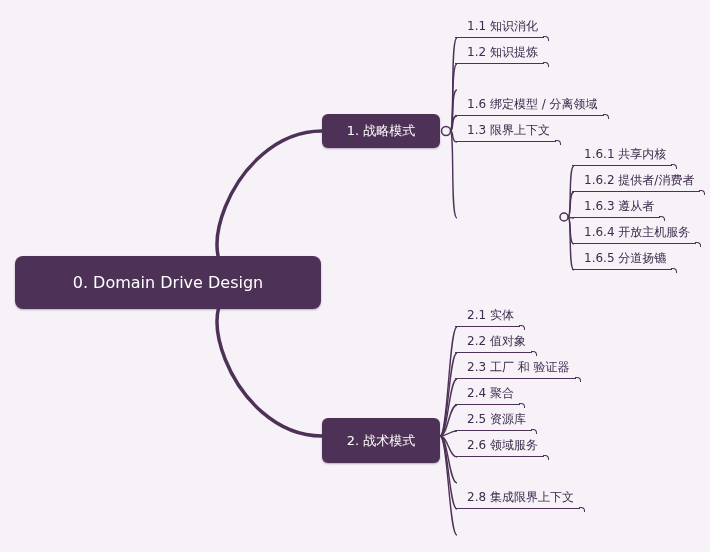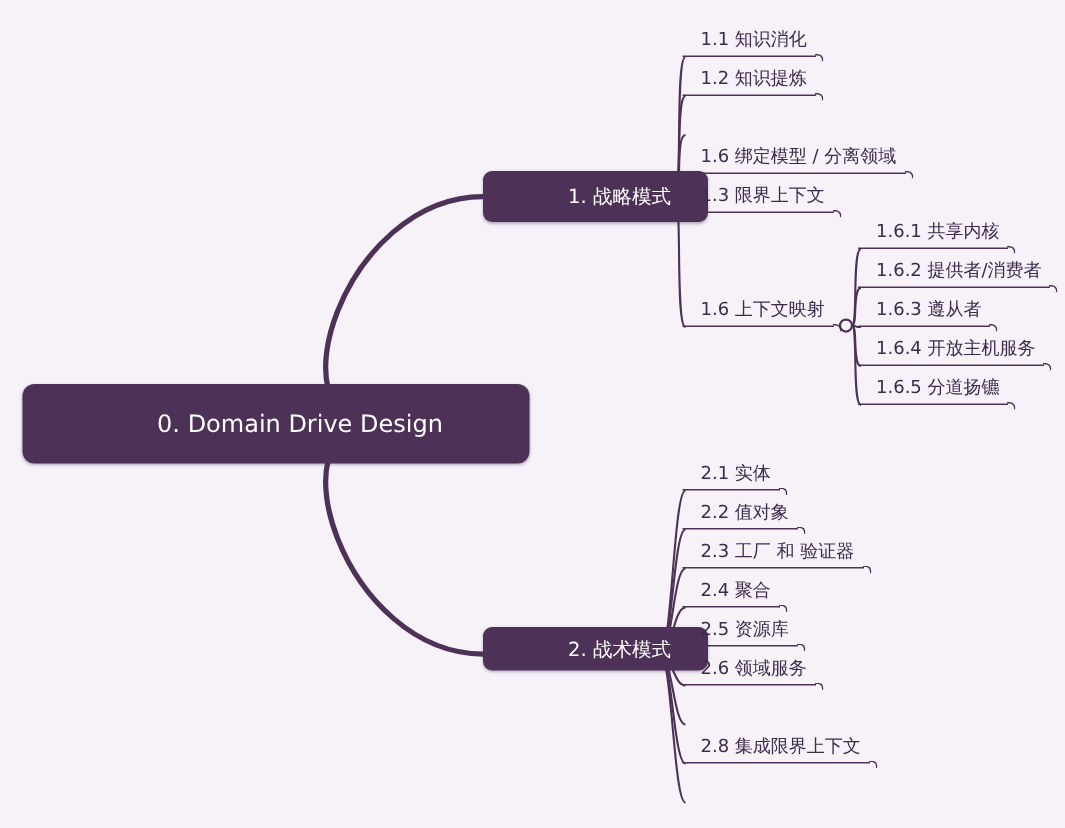--- a/index.html
+++ b/index.html
@@ -16,25 +16,25 @@
   }
   .canvas{position:relative;width:710px;height:552px;}
   svg.links{position:absolute;left:0;top:0;pointer-events:none;}
   svg.links path{fill:none;stroke:var(--line);}
   svg.links path.trunk{stroke-width:3.5px;stroke-linecap:round;}
   svg.links path.fan{stroke-width:1.4px;}
   svg.links circle{fill:var(--background);stroke:var(--line);stroke-width:1.5px;pointer-events:auto;cursor:pointer;}
   .node{
     position:absolute;display:flex;align-items:center;justify-content:center;
     background:var(--node-fill);color:#ffffff;border-radius:6px;
-    box-shadow:0 1px 2px rgba(60,40,80,.35);cursor:pointer;white-space:nowrap;padding-left:32px;
+    box-shadow:0 1px 2px rgba(60,40,80,.35);cursor:pointer;white-space:nowrap;
   }
   .node.root{left:15px;top:256px;width:306px;height:53px;font-size:16px;border-radius:8px;}
   .node.b1{left:322px;top:114px;width:118px;height:34px;font-size:13px;}
-  .node.b2{left:322px;top:418px;width:118px;height:29px;font-size:13px;}
+  .node.b2{left:322px;top:418px;width:118px;height:45px;font-size:13px;}
   .leaf{
     position:absolute;height:21px;line-height:20px;font-size:12px;
     color:var(--leaf-text);border-bottom:1.5px solid var(--line);
     padding:0 6px 0 12px;white-space:nowrap;cursor:pointer;
   }
   .leaf::after{ 
     content:"";position:absolute;right:-5px;bottom:-4px;width:5px;height:4px;
     border-top:1.5px solid var(--line);border-right:1.5px solid var(--line);
     border-top-right-radius:4px;
   }
@@ -79,21 +79,20 @@
   </svg>
 
   <div class="node root">0. Domain Drive Design</div>
   <div class="node b1">1. 战略模式</div>
   <div class="node b2">2. 战术模式</div>
 
   <div class="leaf lv1" style="top:16px">1.1 知识消化</div>
   <div class="leaf lv1" style="top:42px">1.2 知识提炼</div>
   <div class="leaf lv1" style="top:94px">1.6 绑定模型 / 分离领域</div>
   <div class="leaf lv1" style="top:120px">1.3 限界上下文</div>
-  <div class="leaf lv1" style="top:196px">1.6 上下文映射</div>
 
   <div class="leaf lv2" style="top:144px">1.6.1 共享内核</div>
   <div class="leaf lv2" style="top:170px">1.6.2 提供者/消费者</div>
   <div class="leaf lv2" style="top:196px">1.6.3 遵从者</div>
   <div class="leaf lv2" style="top:222px">1.6.4 开放主机服务</div>
   <div class="leaf lv2" style="top:248px">1.6.5 分道扬镳</div>
 
   <div class="leaf lv1" style="top:305px">2.1 实体</div>
   <div class="leaf lv1" style="top:331px">2.2 值对象</div>
   <div class="leaf lv1" style="top:357px">2.3 工厂 和 验证器</div>

